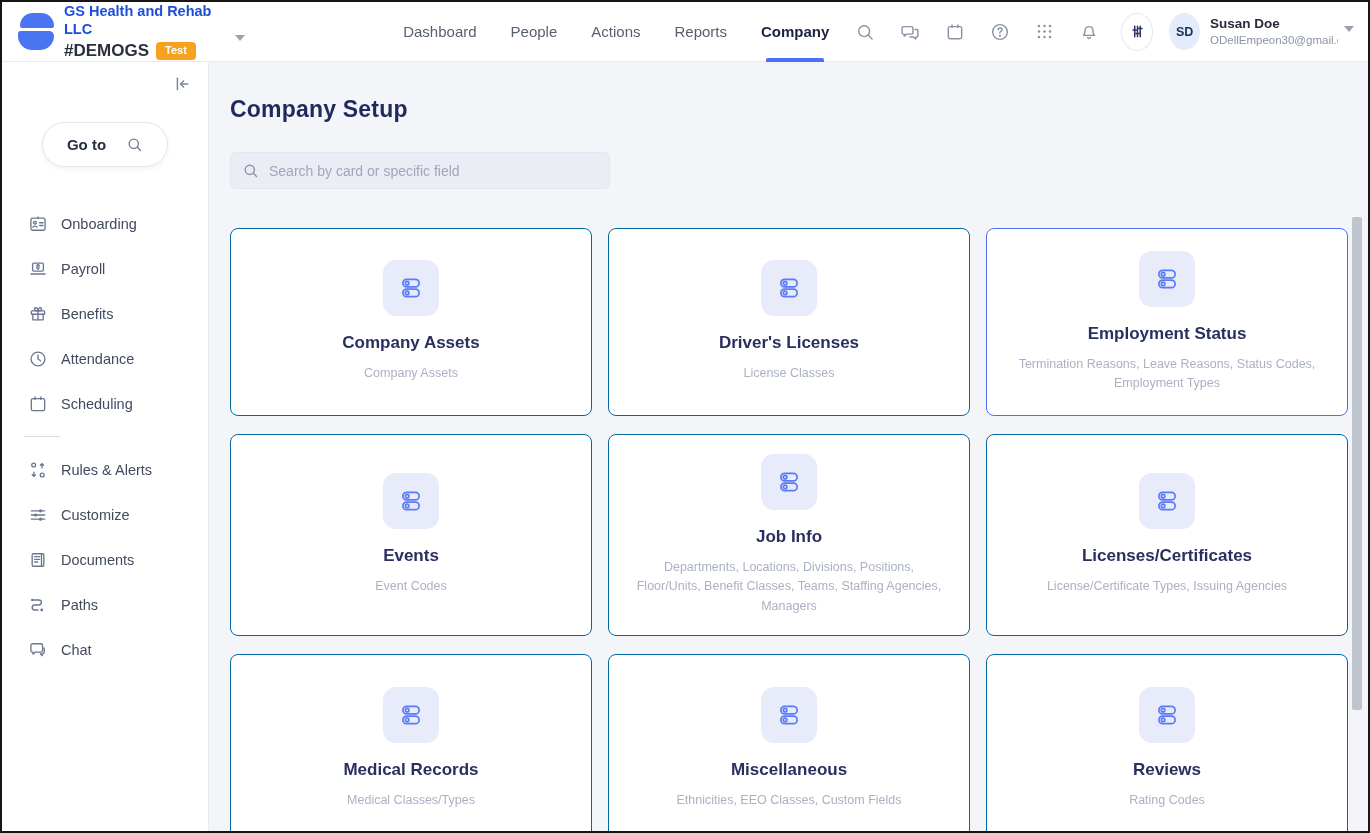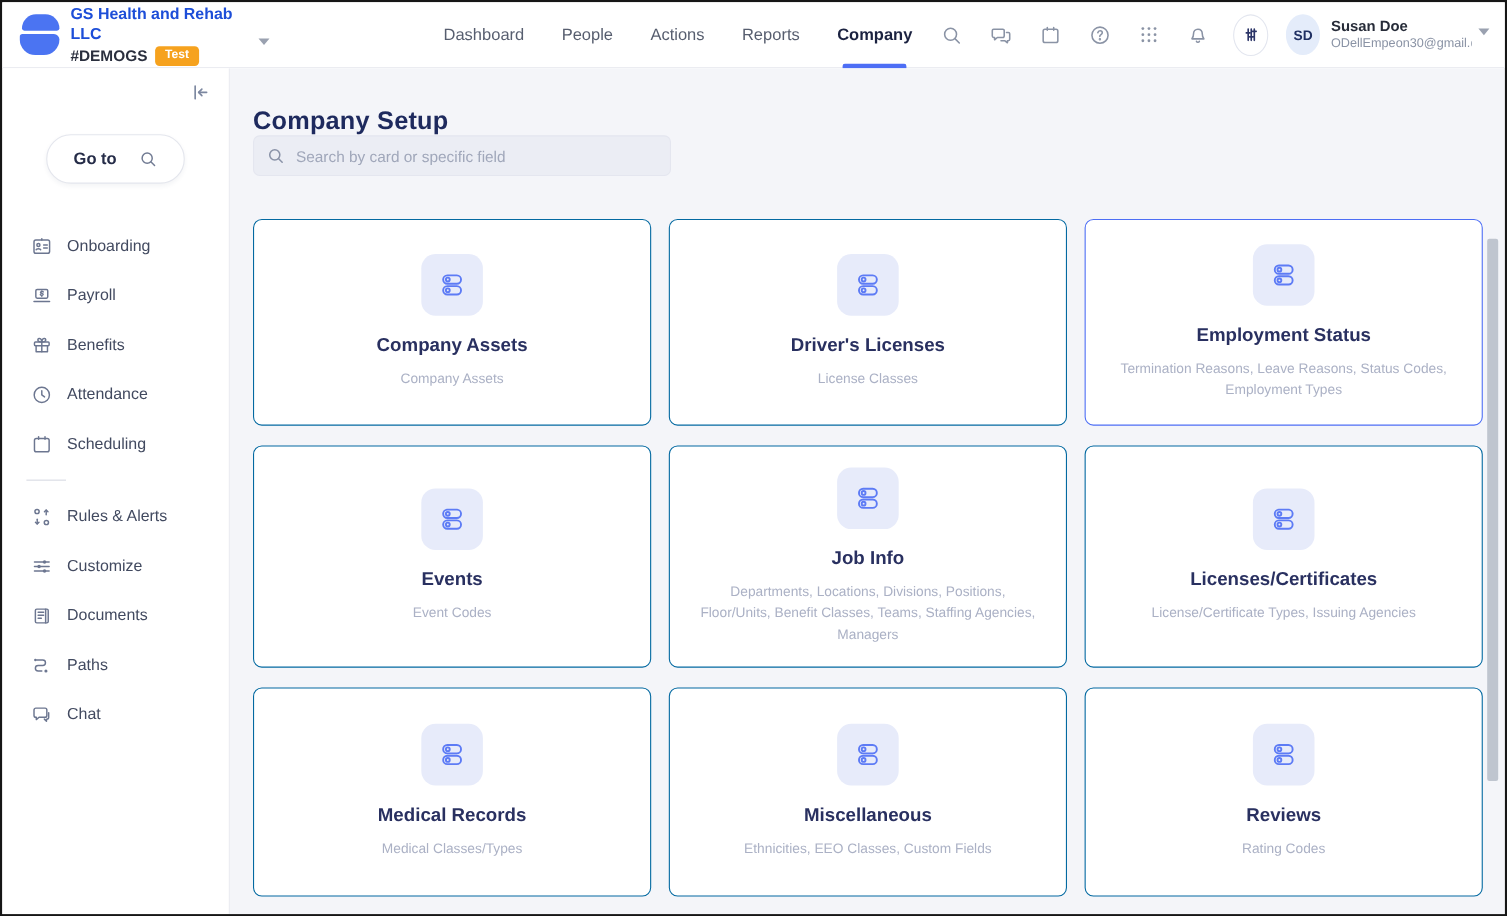--- a/index.html
+++ b/index.html
@@ -7,21 +7,21 @@
   .screen { width:1370px; height:833px; border:2px solid #161616; background:#fff; overflow:hidden; display:flex; flex-direction:column; }
 
   
   .header { height:60px; min-height:60px; background:#fff; border-bottom:1px solid #E9EAF0; display:flex; align-items:center; padding:0 14px 0 16px; position:relative; }
   .logo { width:38px; height:38px; display:flex; flex-direction:column; gap:3px; margin-right:10px; }
   .logo .dome { width:34px; height:15px; background:#4B74F2; border-radius:17px 17px 3px 3px; margin-left:2px; }
   .logo .base { width:36px; height:19px; background:#4B74F2; border-radius:3px 6px 17px 17px; }
   .company-block { line-height:1.25; }
   .company-name { font-size:14.5px; font-weight:bold; color:#1d4ed8; }
   .company-sub { display:flex; align-items:center; gap:7px; margin-top:2px; }
-  .company-code { font-size:14px; font-weight:bold; color:#2A2F3E; }
+  .company-code { font-size:17px; font-weight:bold; color:#2A2F3E; }
   .test-badge { background:#F6A21E; color:#fff; font-size:11px; font-weight:bold; padding:2px 9px; border-radius:4px; }
   .caret { width:0; height:0; border-left:5px solid transparent; border-right:5px solid transparent; border-top:6px solid #9AA1B0; }
   .hdr-caret { margin-left:22px; margin-top:12px; }
 
   .nav { display:flex; align-items:center; gap:34px; margin-left:158px; height:100%; }
   .nav-item { font-size:15px; color:#575E6F; height:100%; display:flex; align-items:center; position:relative; cursor:pointer; }
   .nav-item.active { color:#1B2240; font-weight:bold; }
   .nav-underline { position:absolute; bottom:-1px; left:50%; transform:translateX(-50%); width:58px; height:4px; background:#4D6EF5; border-radius:2px 2px 0 0; }
 
   .hdr-icons { display:flex; align-items:center; gap:25px; margin-left:26px; color:#8A93A5; }
@@ -44,21 +44,21 @@
   .side-menu { margin-top:34px; }
   .side-item { display:flex; align-items:center; height:45px; padding-left:26px; gap:13px; font-size:14.5px; color:#424A60; cursor:pointer; }
   .side-item svg { color:#6C7690; flex:none; }
   .side-item.active { font-weight:bold; color:#1E2642; }
   .side-item.active svg { color:#4D6EF5; }
   .side-divider { height:1px; width:36px; background:#D8DAE3; margin:10px 0 10px 22px; }
 
   
   .main { flex:1; background:#F4F5F9; padding:34px 24px 0 21px; position:relative; overflow:hidden; }
   .page-title { font-size:23px; font-weight:bold; color:#1E2A5E; letter-spacing:.2px; }
-  .search-wrap { position:relative; width:380px; }
+  .search-wrap { margin-top:29px; position:relative; width:380px; }
   .search-wrap svg { position:absolute; left:12px; top:10px; color:#8A93A8; }
   .search-input { width:380px; height:37px; background:#EBEDF4; border:1px solid #E4E6EF; border-radius:6px; padding:0 12px 0 38px; font-size:14px; color:#333; font-family:"Liberation Sans",sans-serif; outline:none; }
   .search-input::placeholder { color:#A0A7BA; }
 
   .grid { margin-top:39px; display:grid; grid-template-columns:repeat(3,362px); grid-template-rows:188px 202px 190px; gap:18px 16px; width:1118px; }
   .card { background:#fff; border:1px solid #0369a1; border-radius:8px; display:flex; flex-direction:column; align-items:center; justify-content:center; text-align:center; padding:0 26px; cursor:pointer; }
   .card.highlighted { border:1.5px solid #4D6EF5; }
   .tile { width:56px; height:56px; background:#E7EBFA; border-radius:13px; display:flex; align-items:center; justify-content:center; color:#5D7BF5; }
   .card-title { margin-top:17px; font-size:17px; font-weight:bold; color:#293060; }
   .card-sub { margin-top:11px; font-size:12.5px; line-height:1.55; color:#ABB1C5; }

